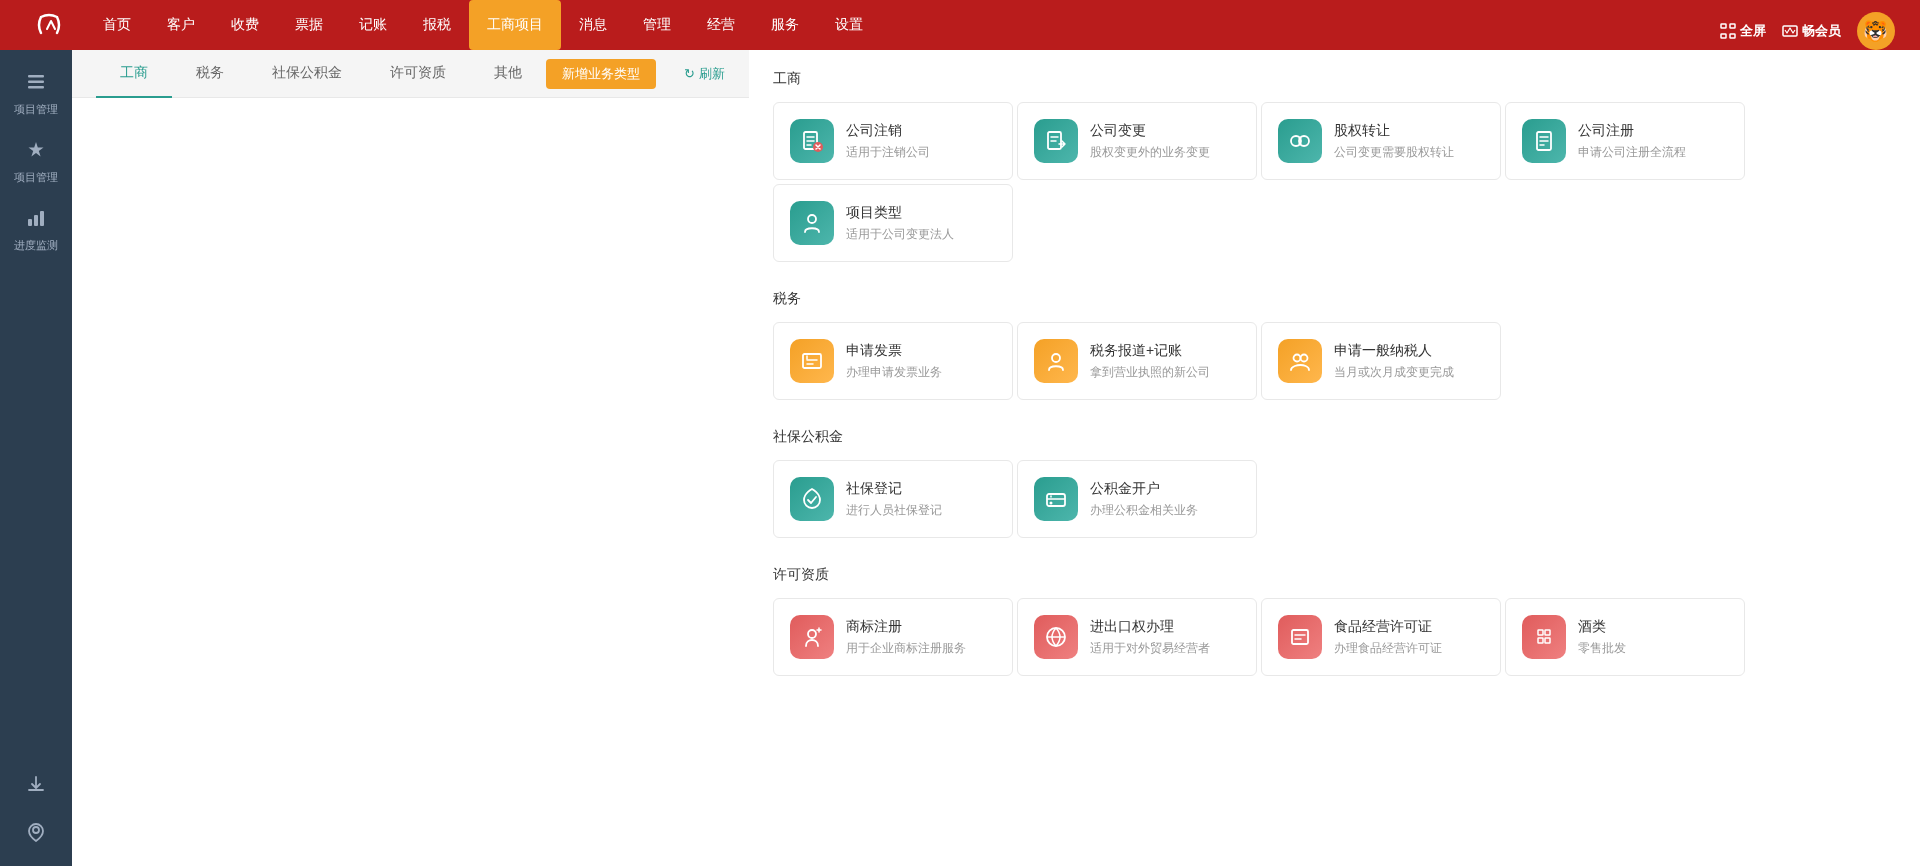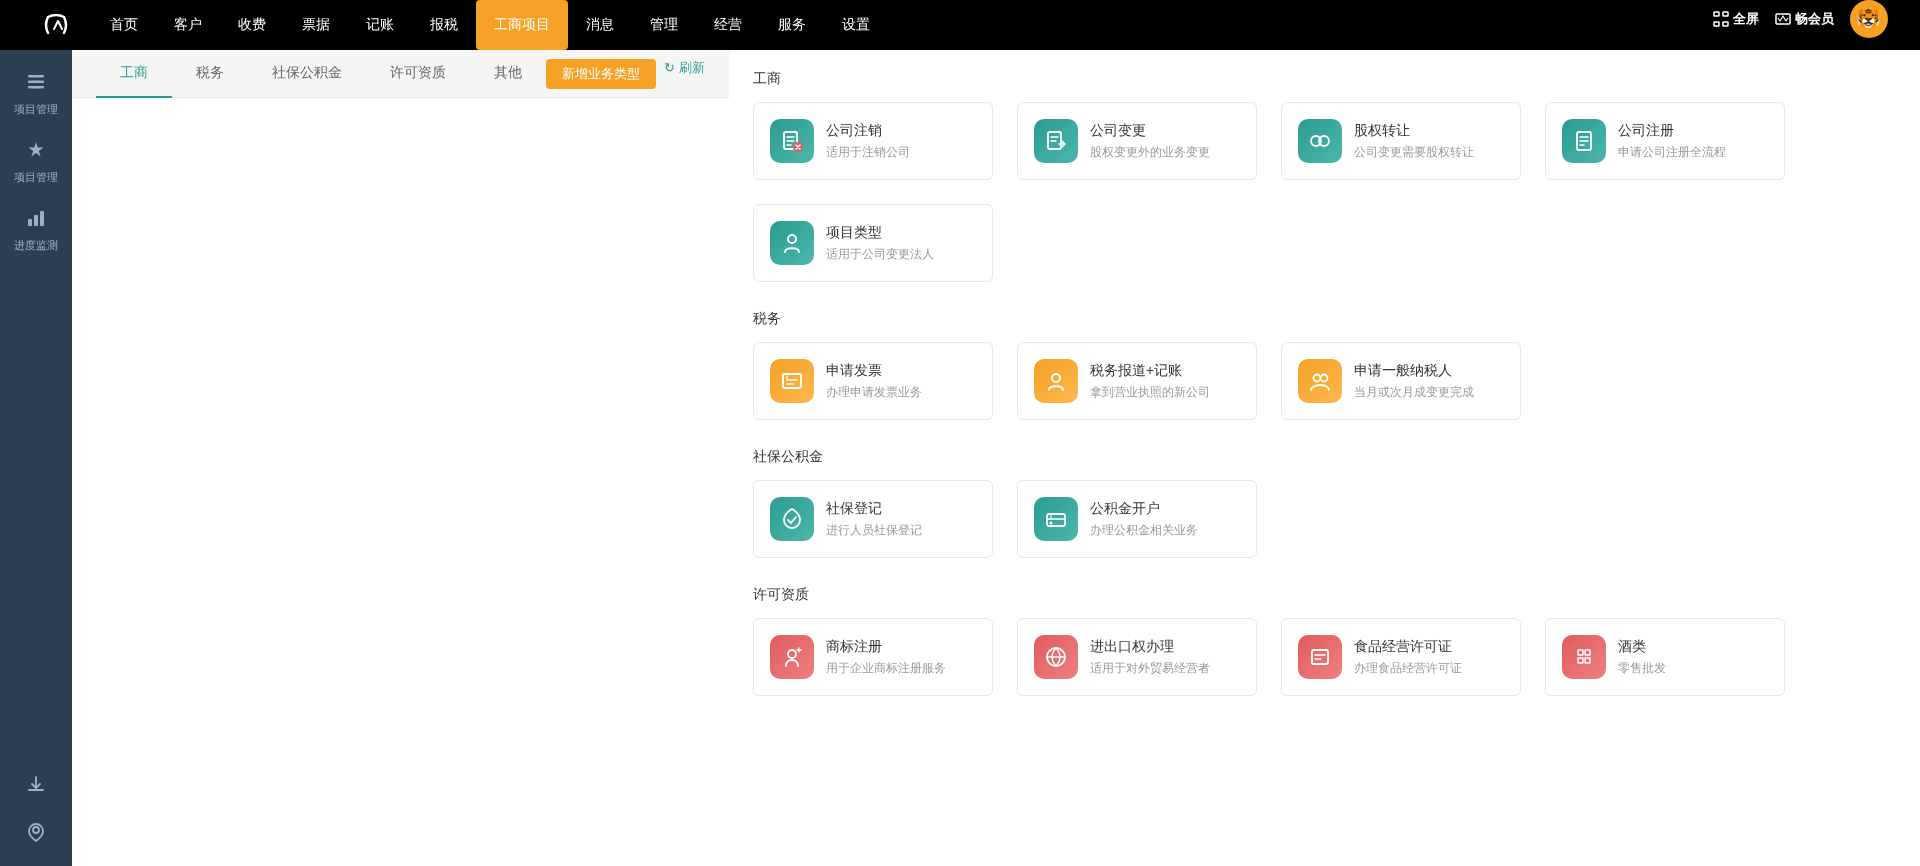--- a/index.html
+++ b/index.html
@@ -1,24 +1,24 @@
 <!DOCTYPE html>
 <html><head>
   <meta charset="utf-8">
   <style>
     * { margin: 0; padding: 0; box-sizing: border-box; }
     body { font-family: "Microsoft YaHei", "PingFang SC", sans-serif; background: #f0f2f5; width: 1920px; height: 866px; overflow: hidden; display: flex; flex-direction: column; }
 
     
     .top-nav {
       height: 50px;
-      background: #000000;
-      display: flex;
-      align-items: flex-start;
-      padding: 0 32px;
+      background: #b91c1c;
+      display: flex;
+      align-items: flex-end;
+      padding: 0 25px;
       flex-shrink: 0;
     }
     .top-nav .logo {
       width: 48px;
       height: 50px;
       display: flex;
       align-items: center;
       justify-content: center;
       margin-right: 12px;
     }
@@ -155,22 +155,22 @@
       white-space: nowrap;
     }
     .tab-item.active {
       color: #2a9d8f;
       border-bottom: 2px solid #2a9d8f;
       font-weight: 500;
     }
     .tab-bar-right {
       margin-left: auto;
       display: flex;
-      align-items: flex-start;
-      gap: 8px;
+      align-items: center;
+      gap: 28px;
     }
     .btn-add-type {
       background: #f4a126;
       color: #fff;
       border: none;
       padding: 6px 16px;
       border-radius: 4px;
       font-size: 13px;
       cursor: pointer;
       white-space: nowrap;
@@ -199,21 +199,21 @@
       font-size: 14px;
       color: #333;
       margin-bottom: 14px;
       font-weight: 500;
     }
 
     
     .card-grid {
       display: flex;
       flex-wrap: wrap;
-      gap: 24px;
+      gap: 4px;
       margin-bottom: 28px;
     }
     .service-card {
       width: 240px;
       background: #fff;
       border: 1px solid #e8e8e8;
       border-radius: 6px;
       padding: 16px;
       display: flex;
       align-items: center;

